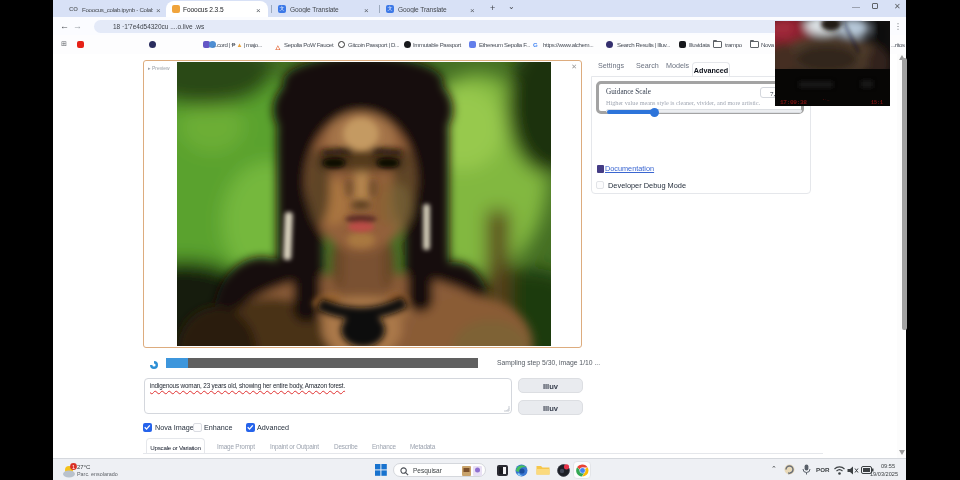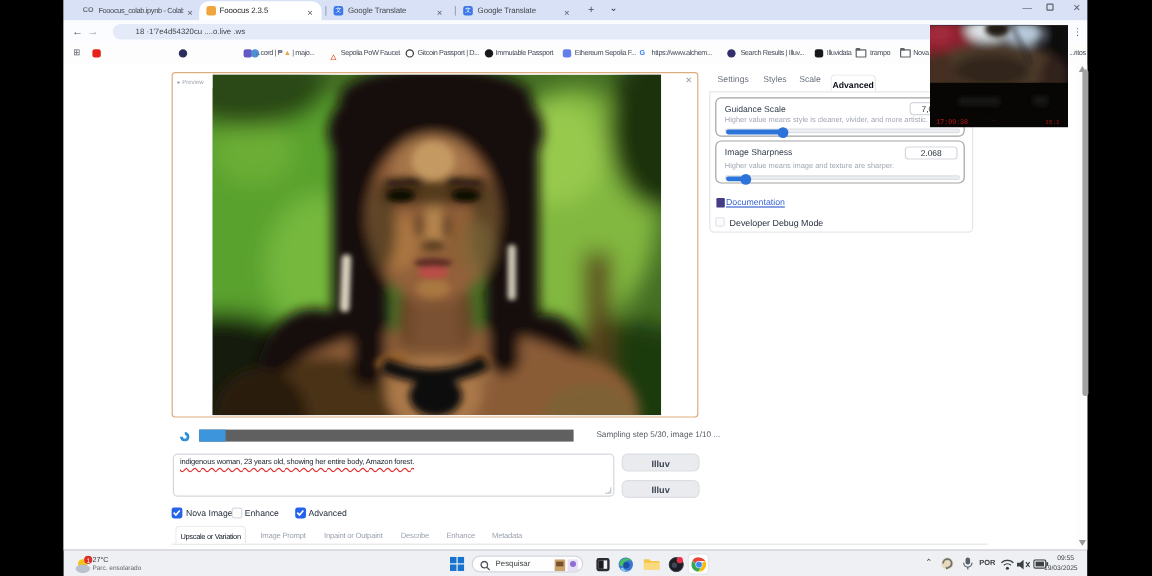--- a/index.html
+++ b/index.html
@@ -25,21 +25,21 @@
   #page { position:absolute; left:0; top:54px; width:853px; height:404px; background:#fff; }
   
   #preview { position:absolute; left:90px; top:6px; width:439px; height:288px; border:1px solid #ddac7e; border-radius:3px; background:#fff; }
   #pimg { position:absolute; left:33px; top:1px; width:374px; height:284px; overflow:hidden; }
   #plabel { position:absolute; left:1px; top:1px; width:32px; height:11px; background:#fff; font-size:5px; color:#9aa0a8; padding:2.5px 0 0 3px; }
   #pclose { position:absolute; right:4px; top:2px; font-size:7px; color:#999; }
   
   .gtab { position:absolute; top:7px; font-size:7.2px; color:#6b7280; }
   #advtab { position:absolute; left:639px; top:8px; width:38px; height:14px; background:#fff; border:1px solid #e5e7eb; border-bottom:none; border-radius:4px 4px 0 0; z-index:2; text-align:center; font-size:7.2px; color:#0b0f19; padding-top:3px; font-weight:bold;}
   #rpanel { position:absolute; left:538px; top:22px; width:220px; height:118px; background:#fff; border:1px solid #e5e7eb; border-radius:0 4px 4px 4px; }
-  .blk { position:absolute; left:4px; width:208px; border:1px solid #a3a3a3; border-radius:5px; background:#fff; }
+  .blk { position:absolute; left:4px; width:208px; border:3px solid #a3a3a3; border-radius:5px; background:#fff;font-family:Liberation Serif, serif; }
   .lbl { position:absolute; left:7px; top:4px; font-size:7.2px; color:#374151; }
   .desc { position:absolute; left:7px; font-size:6.2px; color:#a1a7b3; white-space:nowrap; }
   .numbox { position:absolute; width:44px; height:11px; border:1px solid #d4d7dd; border-radius:3px; background:#fff; font-size:7px; color:#1f2937; text-align:center; padding-top:2px; }
   .track { position:absolute; left:7px; height:4px; width:196px; background:#ebedf0; border:0.5px solid #dcdfe3; border-radius:2px; }
   .fill { position:absolute; left:0; top:0; height:4px; background:#2d74da; border-radius:2px; }
   .handle { position:absolute; top:-2.5px; width:9px; height:9px; border-radius:50%; background:#2d74da; }
   #doclink { position:absolute; left:552px; top:110px; font-size:7.3px; color:#3a66d1; text-decoration:underline; }
   #docicon { position:absolute; left:544px; top:111px; width:7px; height:8px; background:#443c85; border-radius:1px; }
   #devbox { position:absolute; left:543px; top:127px; width:8px; height:8px; border:1px solid #e2e4e8; border-radius:2px; background:#fcfcfd; }
   #devlbl { position:absolute; left:555px; top:127px; font-size:7.4px; color:#1f2937; }
@@ -229,40 +229,31 @@
 <path d="M 142 242 Q 185 262 228 240" stroke="#0d0d09" stroke-width="12" fill="none"></path>
 <ellipse cx="186" cy="268" rx="22" ry="17" fill="#0b0b07"></ellipse>
 </g>
 </svg>
         </div>
         <div id="plabel">▸ Preview</div>
         <div id="pclose">✕</div>
       </div>
 
       <span class="gtab" style="left:545px;">Settings</span>
-      <span class="gtab" style="left:583px;">Styles</span>
-      <span class="gtab" style="left:613px;">Scale</span>
+      <span class="gtab" style="left:583px;">Search</span>
+      <span class="gtab" style="left:613px;">Models</span>
       <div id="advtab">Advanced</div>
       <div id="rpanel">
         <div class="blk" style="top:4px;height:33px;">
           <div class="lbl">Guidance Scale</div>
           <div class="numbox" style="left:161px;top:3px;text-align:left;padding-left:9px;">7,0</div>
           <div class="desc" style="top:15px;">Higher value means style is cleaner, vivider, and more artistic.</div>
           <div class="track" style="top:25px;">
               <div class="fill" style="width:48px;"></div>
               <div class="handle" style="left:43px;"></div>
-            </div>
-        </div>
-        <div class="blk" style="top:40px;height:36px;">
-          <div class="lbl">Image Sharpness</div>
-          <div class="numbox" style="left:157px;top:4px;">2.068</div>
-          <div class="desc" style="top:17px;">Higher value means image and texture are sharper.</div>
-          <div class="track" style="top:28px;">
-              <div class="fill" style="width:17px;"></div>
-              <div class="handle" style="left:12px;"></div>
             </div>
         </div>
       </div>
       <div id="docicon"></div>
         <span id="doclink">Documentation</span>
       <div id="devbox"></div>
         <span id="devlbl">Developer Debug Mode</span>
 
       <div id="spin"><svg width="8" height="8">
             <path d="M4 0 A4 4 0 1 1 0 4 L2.4 4 A1.6 1.6 0 1 0 4 2.4 Z" fill="#2d8fd5"></path>

